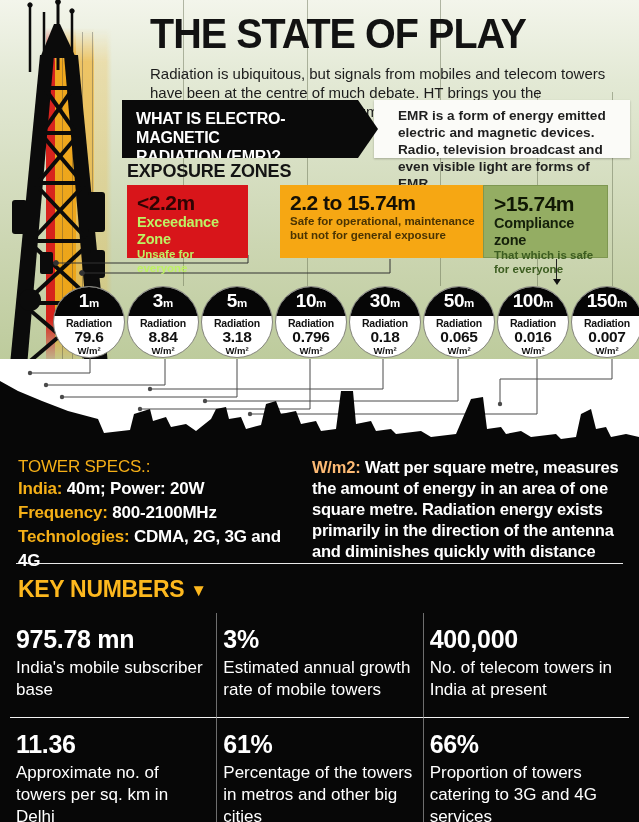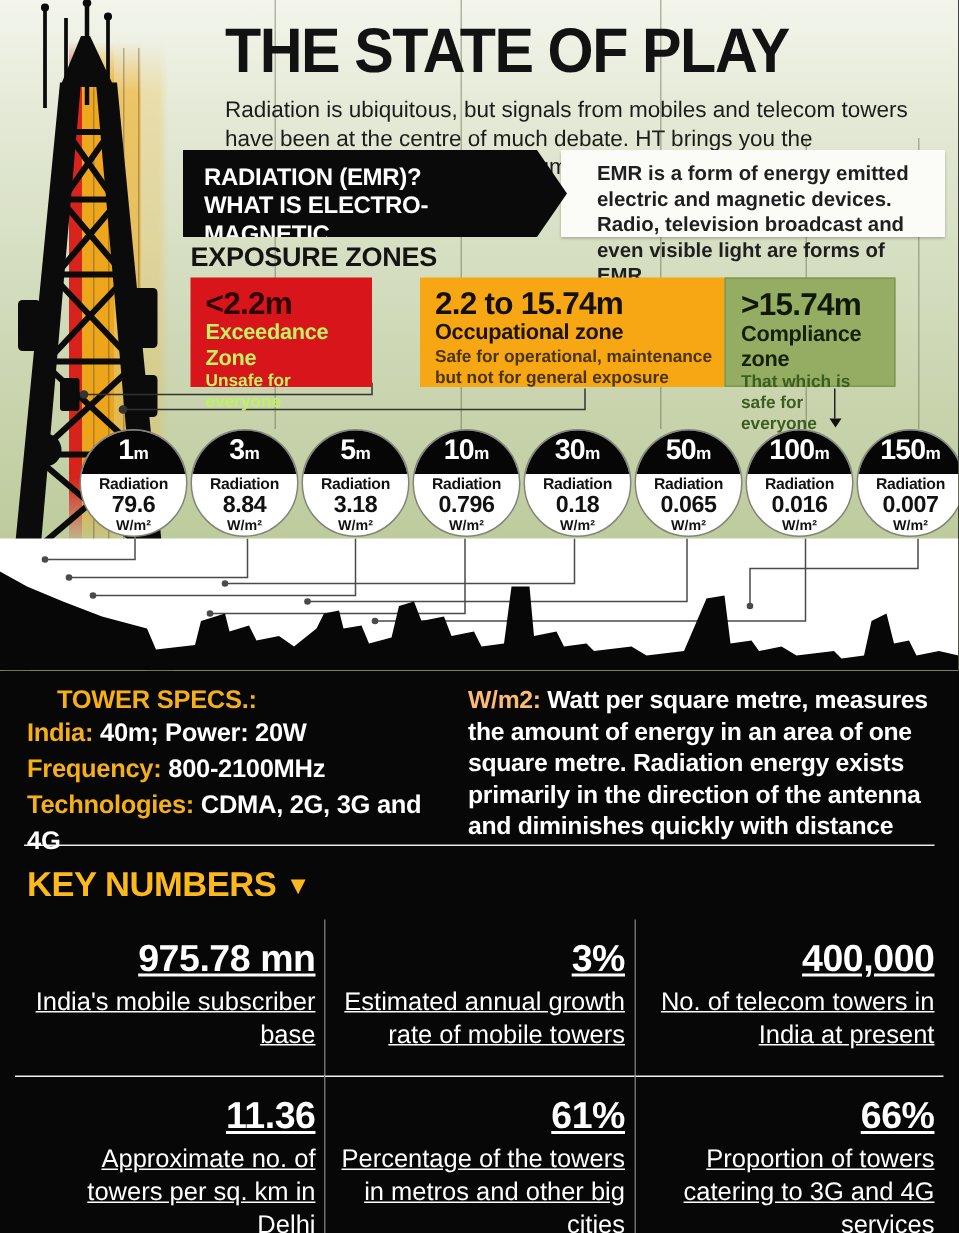--- a/index.html
+++ b/index.html
@@ -39,21 +39,21 @@
   .zone-range { font-size:21px; font-weight:800; line-height:1.05; letter-spacing:-.5px; }
   .zone-name { font-size:14.5px; font-weight:800; line-height:1.15; letter-spacing:-.2px; }
   .zone-desc { font-size:11.5px; font-weight:700; line-height:1.2; margin-top:1px; }
   .zone-red { left:127px; width:121px; height:73px; background:#d8151a; }
   .zone-red .zone-range { color:#2e0403; }
   .zone-red .zone-name, .zone-red .zone-desc { color:#bef264; }
   .zone-orange { left:280px; width:206px; height:73px; background:#f6a713; }
   .zone-orange .zone-range { color:#151005; }
   .zone-orange .zone-name { color:#1c1405; }
   .zone-orange .zone-desc { color:#4a3403; }
-  .zone-green { left:483px; width:114px; height:73px; background:#94ad63; border:1px solid #7e9751; }
+  .zone-green { left:483px; width:125px; height:73px; background:#94ad63; border:1px solid #7e9751; }
   .zone-green .zone-range { color:#101804; }
   .zone-green .zone-name { color:#15200a; }
   .zone-green .zone-desc { color:#3c5d20; }
 
   .green-arrow { position:absolute; left:553px; top:259px; z-index:5; }
   .green-arrow .stem { width:1px; height:20px; background:#222; margin-left:3px; }
   .green-arrow .head { width:0; height:0; border-left:4px solid transparent; border-right:4px solid transparent; border-top:6px solid #111; }
 
   .circles-row { position:absolute; left:53px; top:286px; display:flex; gap:2px; z-index:6; }
   .dist-circle { width:72px; height:72px; border-radius:50%; background:#ffffff; border:1.5px solid #84847c;
@@ -67,35 +67,35 @@
   .rad-value { font-size:15.5px; font-weight:800; line-height:1.05; letter-spacing:-.3px; }
   .rad-unit { font-size:9.5px; font-weight:800; }
 
   .skyline-svg { position:absolute; left:0; bottom:0; z-index:5; }
   .sky-strip { position:absolute; left:0; bottom:0; width:639px; height:88px; background:#ffffff; z-index:4; }
   .connector-top-svg { position:absolute; left:0; top:255px; z-index:4; }
 
   
   .info-section { display:flex; background:#070707; width:639px; height:112px; padding-top:10px; }
   .tower-specs { width:300px; padding-left:18px; }
-  .specs-heading { color:#f5af17; font-size:17px; font-weight:700; letter-spacing:-.2px;margin-left:20px; }
+  .specs-heading { color:#f5af17; font-size:17px; font-weight:400; letter-spacing:-.2px; }
   .spec-line { color:#fff; font-size:17px; font-weight:700; line-height:1.42; letter-spacing:-.2px; }
   .spec-label { color:#f5af17; font-weight:800; }
   .wm2-note { flex:1; padding-right:16px; padding-left:12px; color:#fff;
     font-size:16.5px; font-weight:700; line-height:1.28; letter-spacing:-.2px; }
   .wm2-term { color:#fdba74; font-weight:800; }
 
   .divider { border-top:1px solid #e8e8e8; margin:4px 16px 0 16px; }
 
   
   .key-numbers { background:#070707; width:639px; padding-top:12px; }
   .kn-heading { color:#fdb81e; font-size:23px; font-weight:800; padding-left:18px; letter-spacing:-.3px; }
   .kn-heading .tri { font-size:17px; vertical-align:1px; }
   .stats-grid { display:grid; grid-template-columns:1fr 1fr 1fr; margin:10px 10px 0 10px; }
-  .stat { text-align:right; padding:12px 6px 16px 6px; color:#fff;text-decoration:underline; }
+  .stat { text-align:left; padding:12px 6px 16px 6px; color:#fff; }
   .stat:nth-child(2), .stat:nth-child(3), .stat:nth-child(5), .stat:nth-child(6) { border-left:1px solid #6e6e6e; }
   .stat:nth-child(4), .stat:nth-child(5), .stat:nth-child(6) { border-top:1px solid #f2f2f2; }
   .stat-value { font-size:25px; font-weight:800; letter-spacing:-.3px; }
   .stat-label { font-size:17px; font-weight:400; line-height:1.3; margin:3px auto 0 auto; max-width:205px; }
 </style>
 </head>
 <body>
 
 <div class="top-section">
 
@@ -152,36 +152,35 @@
     </g>
   </svg>
 
   <div class="title-block">
     <div class="main-title">THE STATE OF PLAY</div>
     <div class="subtitle">Radiation is ubiquitous, but signals from mobiles and telecom towers have been at the centre of much debate. HT brings you the underpinnings of science and numbers</div>
   </div>
 
   <div class="emr-row">
     <div class="emr-q">
+      <div>WHAT IS ELECTRO-MAGNETIC</div>
       <div>RADIATION (EMR)?</div>
-      <div>WHAT IS ELECTRO-MAGNETIC</div>
     </div>
     <div class="emr-a">EMR is a form of energy emitted electric and magnetic devices. Radio, television broadcast and even visible light are forms of EMR</div>
   </div>
 
   <div class="exposure-heading">EXPOSURE ZONES</div>
 
   <div class="zone zone-red">
     <div class="zone-range">&lt;2.2m</div>
     <div class="zone-name">Exceedance Zone</div>
     <div class="zone-desc">Unsafe for everyone</div>
   </div>
   <div class="zone zone-orange">
     <div class="zone-range">2.2 to 15.74m</div>
-    <div class="zone-name">Occupational zone</div>
     <div class="zone-desc">Safe for operational, maintenance but not for general exposure</div>
   </div>
   <div class="zone zone-green">
     <div class="zone-range">&gt;15.74m</div>
     <div class="zone-name">Compliance zone</div>
     <div class="zone-desc">That which is safe for everyone</div>
   </div>
 
   <div class="green-arrow">
     <div class="stem"></div>

